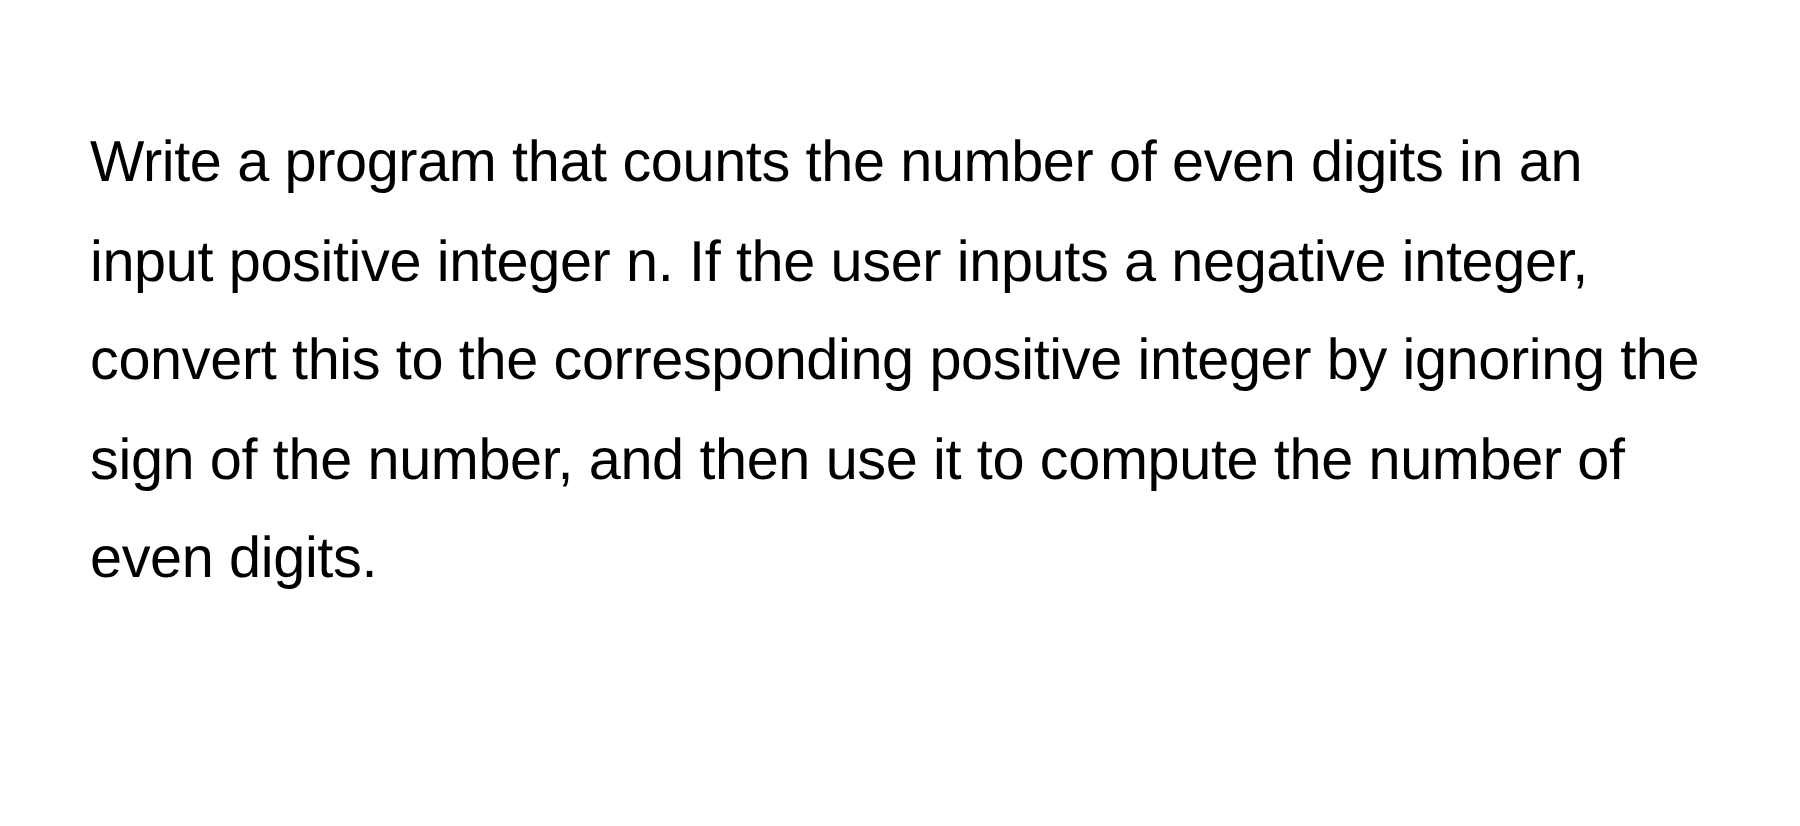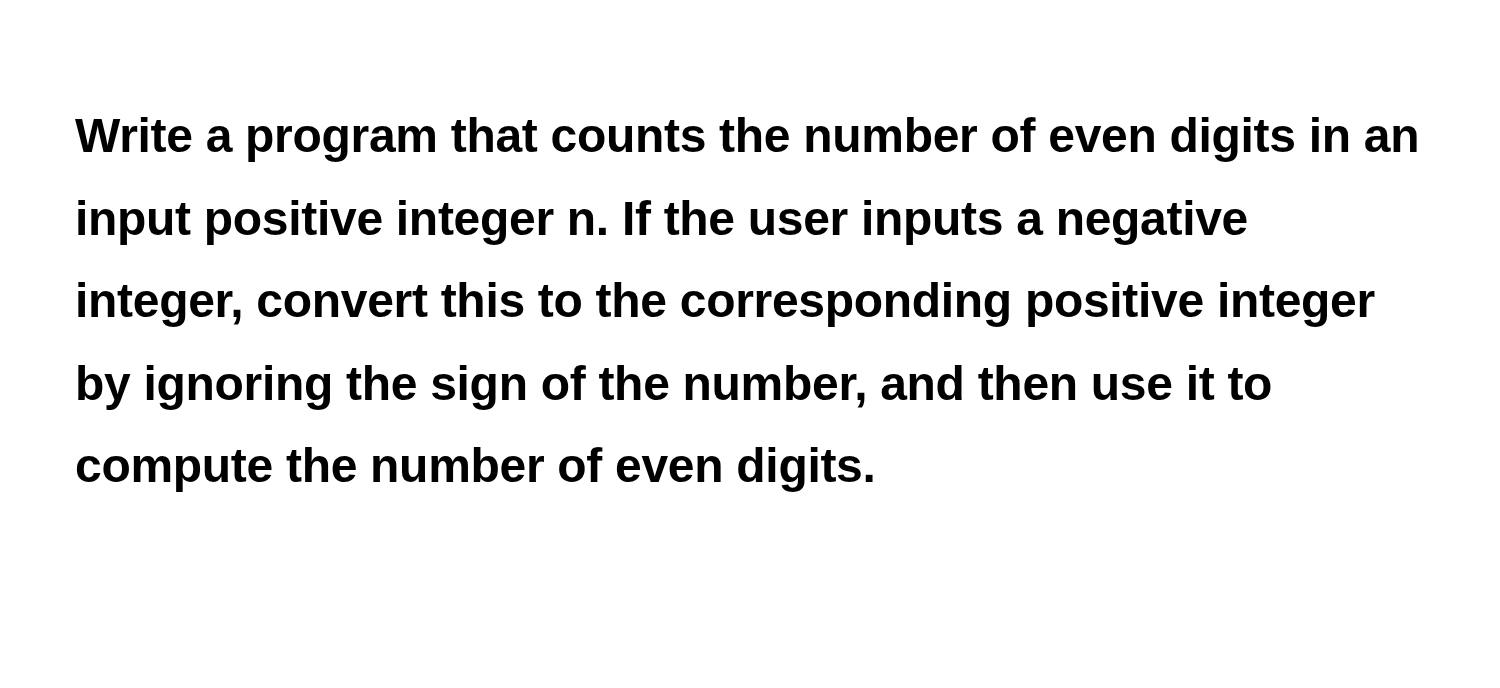--- a/index.html
+++ b/index.html
@@ -11,21 +11,21 @@
       width: 1500px;
       height: 688px;
       background: #ffffff;
       font-family: -apple-system, BlinkMacSystemFont, "Segoe UI", Helvetica, Arial, sans-serif;
       padding: 95px 75px 60px 75px;
     }
     .content {
       font-size: 48px;
       line-height: 1.72;
       color: #000000;
-      font-weight: 700;
+      font-weight: 400;
       letter-spacing: -0.3px;
     }
   </style>
 </head>
 <body>
 
 <div class="content">
   <p>Write a program that counts the number of even digits in an input positive integer n. If the user inputs a negative integer, convert this to the corresponding positive integer by ignoring the sign of the number, and then use it to compute the number of even digits.</p>
 </div>
 

